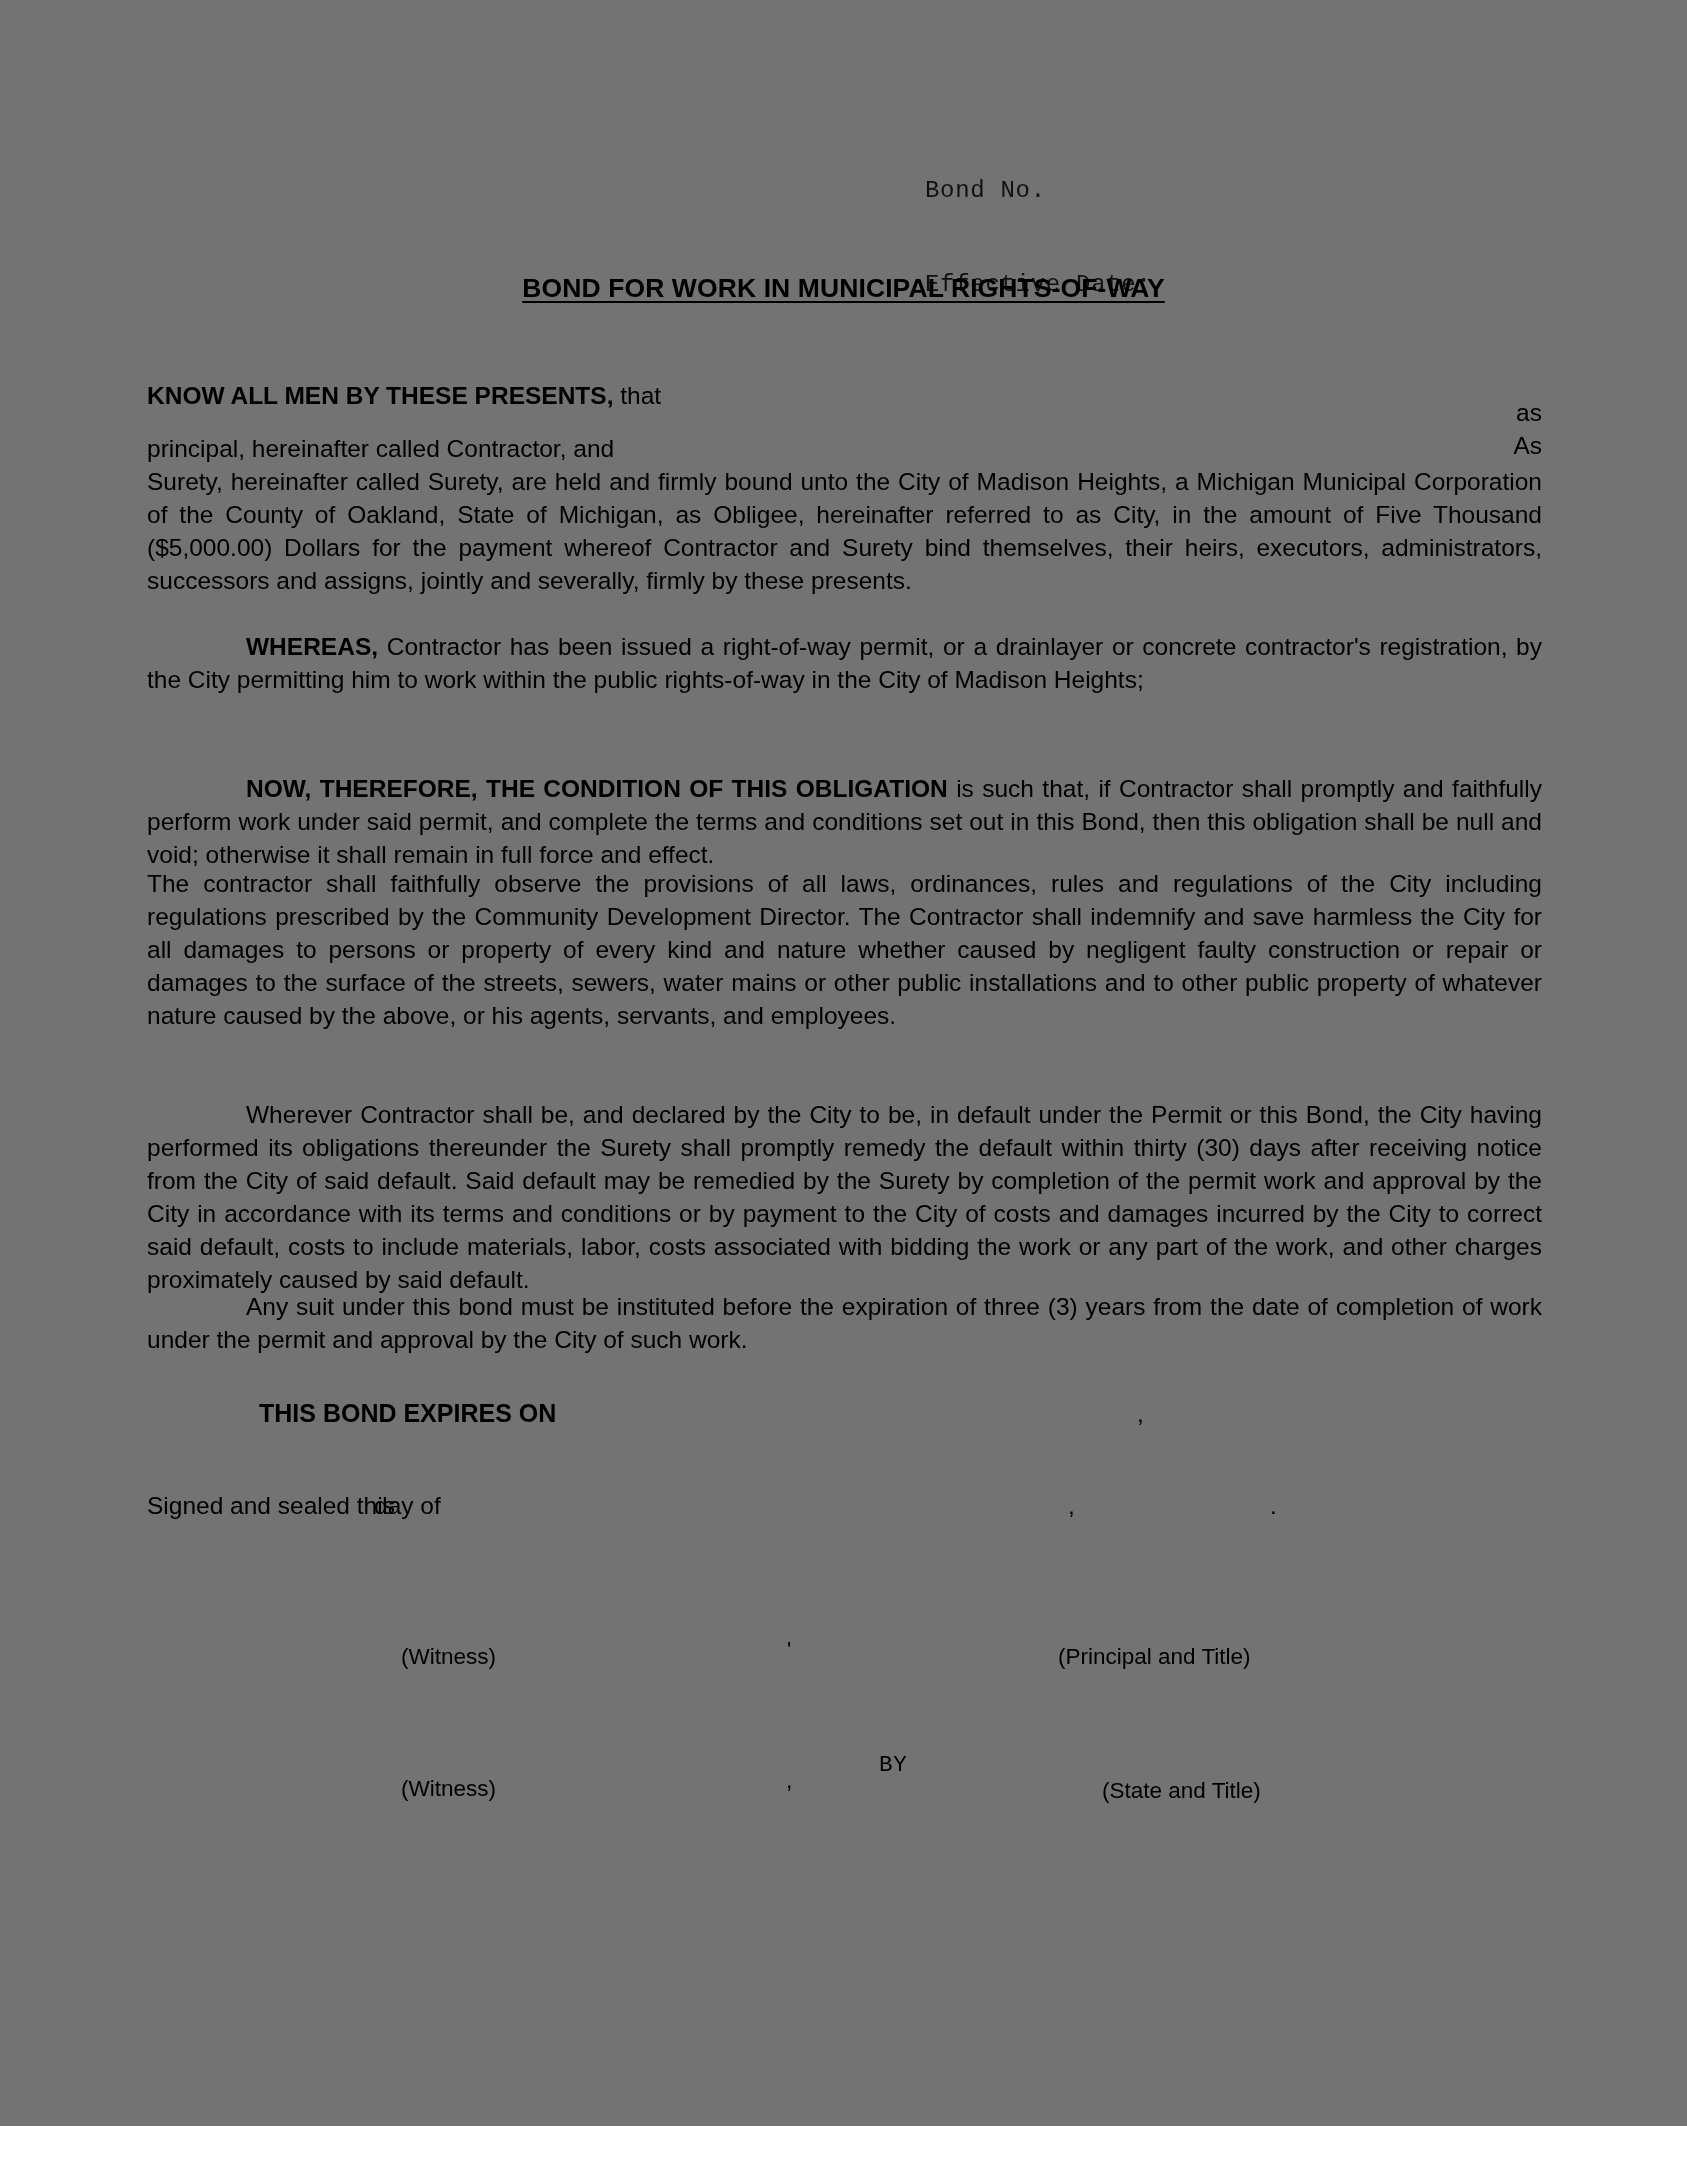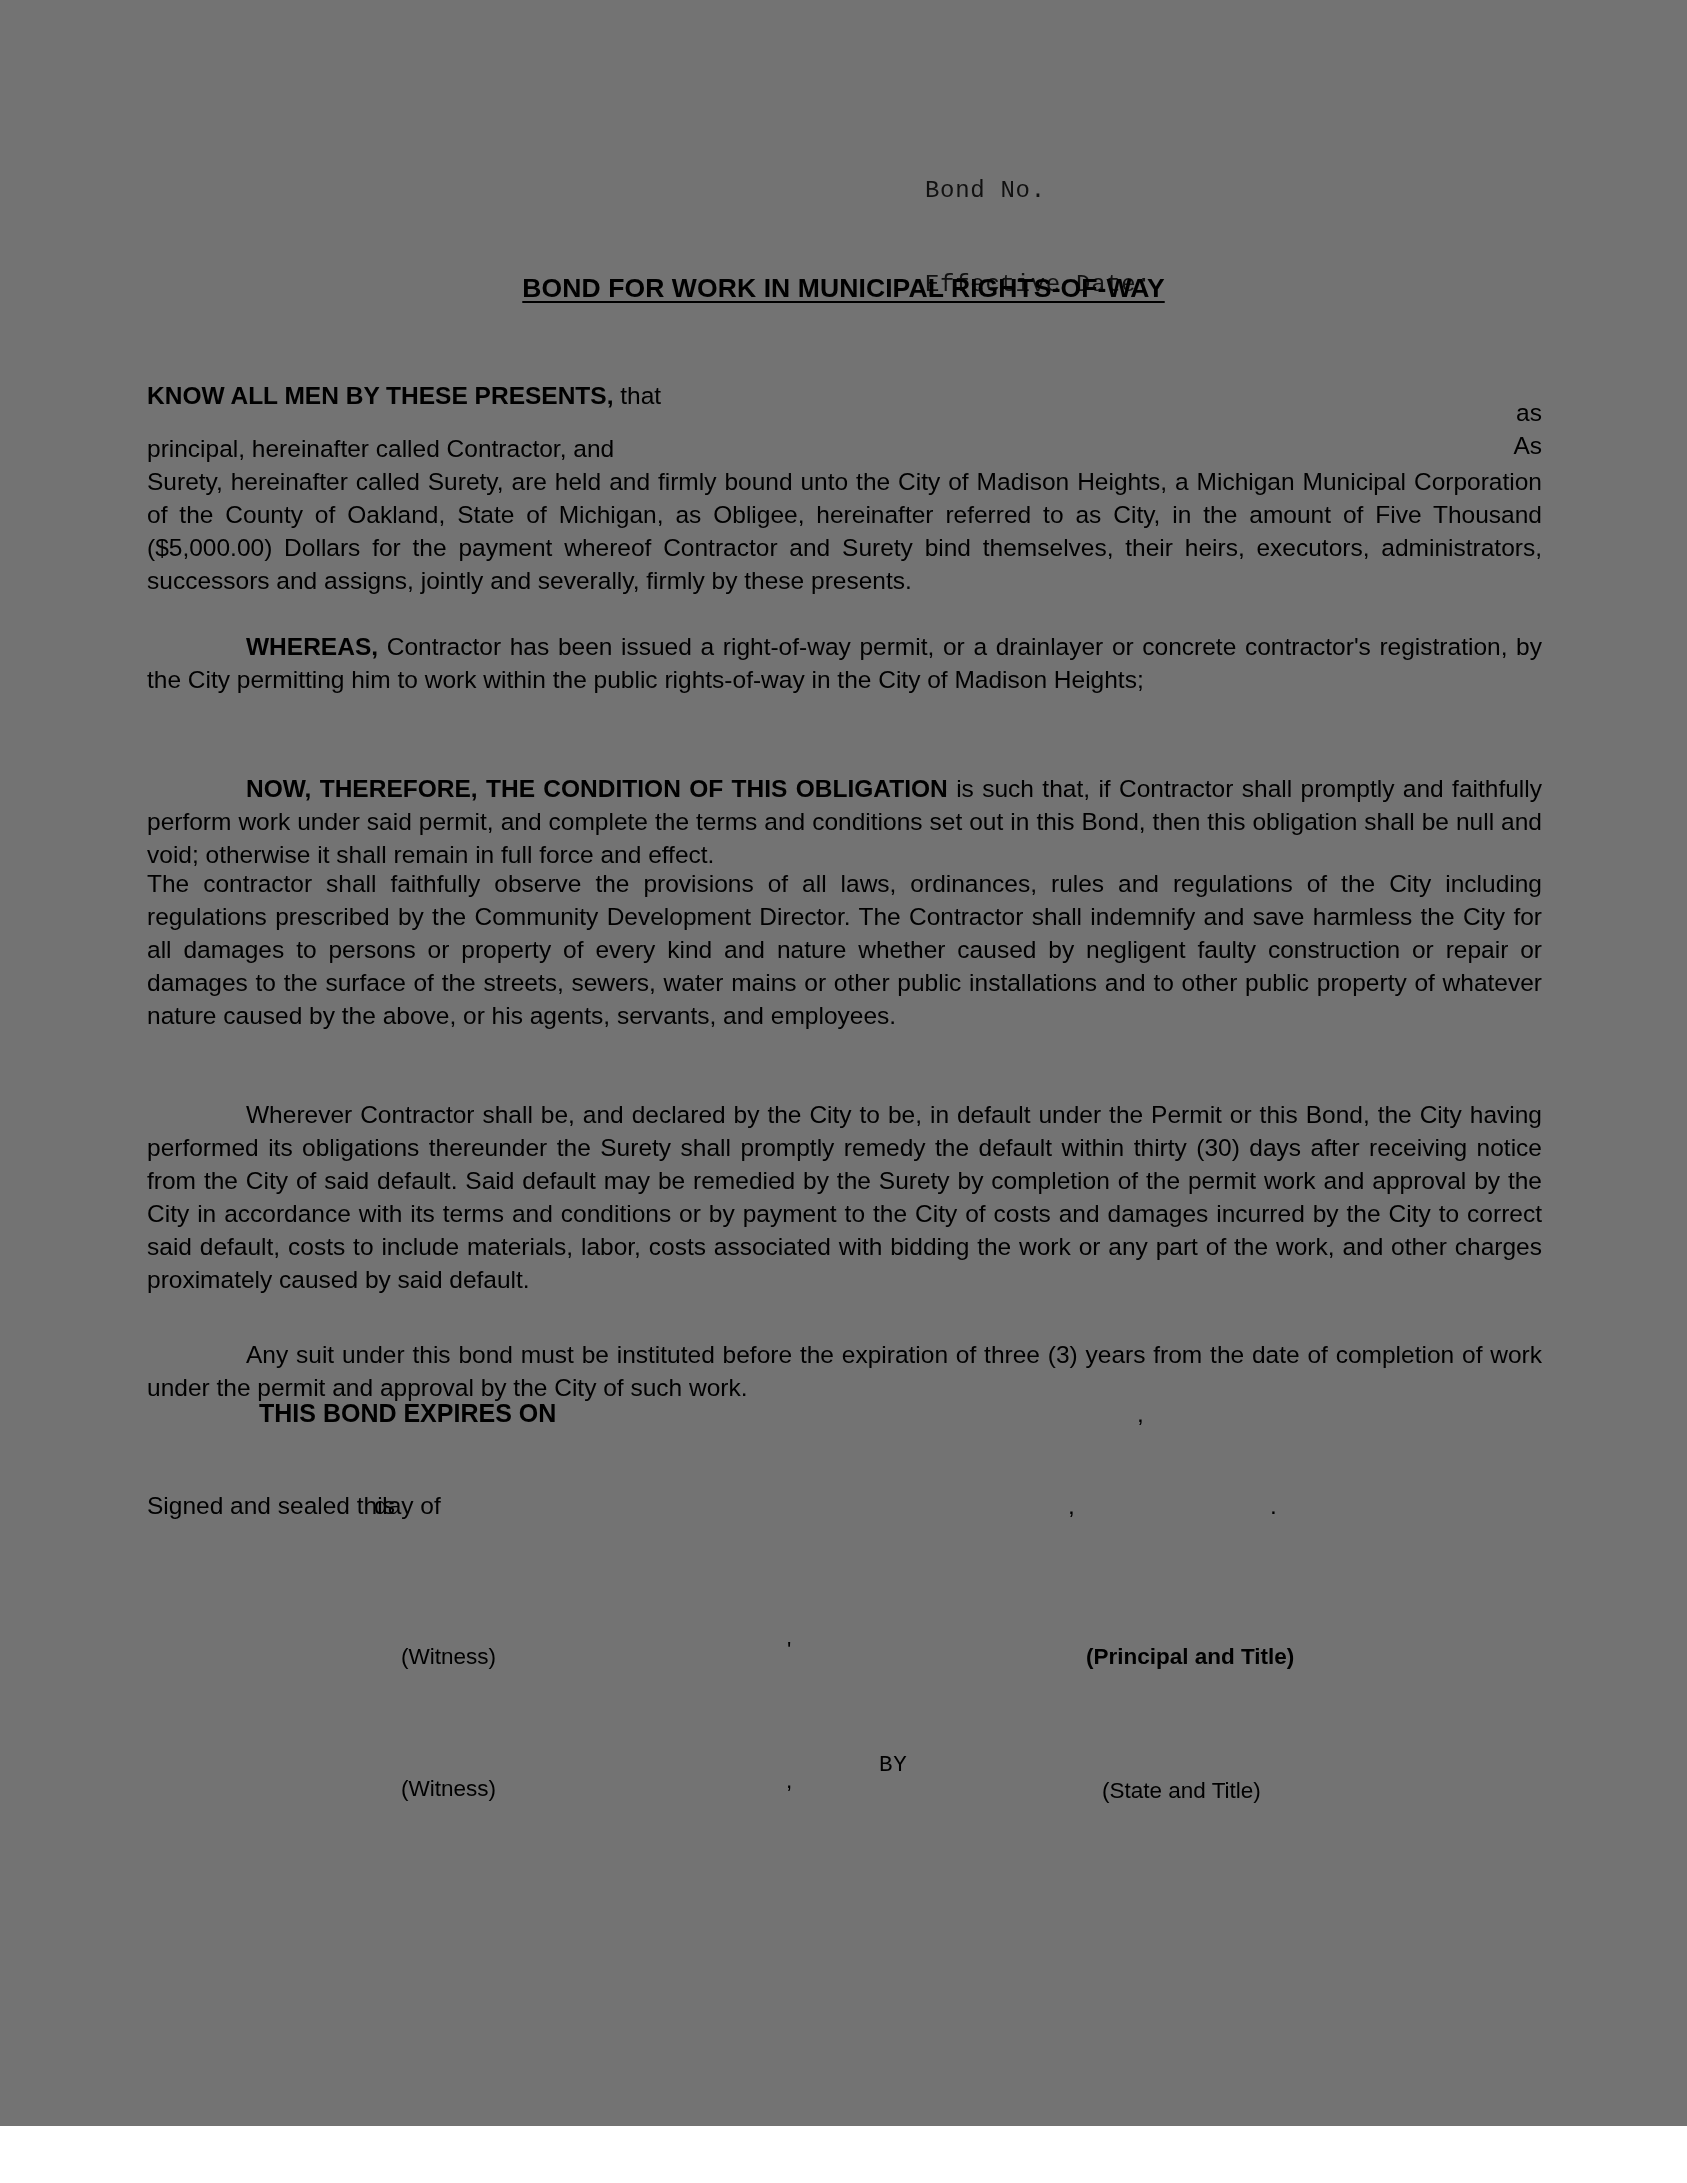--- a/index.html
+++ b/index.html
@@ -58,21 +58,21 @@
 
   
   #p-know      { position: absolute; left: 147px; top: 355px;  width: 1395px; margin-top: 24px; }
   #line-as     { position: absolute; left: 147px; top: 399px;  width: 1395px; text-align: right; font-size: 24.5px; }
   #p-opening   { position: absolute; left: 147px; top: 432px;  width: 1395px; }
   #opening-As  { position: absolute; right: 0;    top: 0;      font-size: 24.5px; }
   #p-whereas   { position: absolute; left: 147px; top: 630px;  width: 1395px; }
   #p-now       { position: absolute; left: 147px; top: 733px; width: 1395px; margin-top: 39px; }
   #p-observe   { position: absolute; left: 147px; top: 867px; width: 1395px; }
   #p-default   { position: absolute; left: 147px; top: 1098px; width: 1395px; }
-  #p-suit      { position: absolute; left: 147px; top: 1338px; width: 1395px; }
+  #p-suit      { position: absolute; left: 147px; top: 1290px; width: 1395px; }
   #expires-row { position: absolute; left: 147px; top: 1397px; width: 1395px; }
   #signed-row  { position: absolute; left: 147px; top: 1489px; width: 1395px; }
 
   .inline-row { position: relative; font-size: 24.5px; line-height: 33px; height: 33px; }
   .pos { position: absolute; top: 0; }
 
   
   .sig-block { position: absolute; width: 1395px; left: 147px; font-size: 22.5px; }
   #sig-principal { top: 1644px; }
   #sig-surety    { top: 1757px; }
@@ -140,21 +140,21 @@
   <div id="signed-row" class="inline-row">
     <span class="pos" style="left:0px;">Signed and sealed this</span>
     <span class="pos" style="left:227px;">day of</span>
     <span class="pos" style="left:921px;">,</span>
     <span class="pos" style="left:1123px;">.</span>
   </div>
 
   <div class="sig-block" id="sig-principal">
     <span class="sig-label" style="left:254px;">(Witness)</span>
     <span class="sig-mark" style="left:640px; top:-6.6px;">'</span>
-    <span class="sig-label" style="left:939px;font-weight:bold;">(Principal and Title)</span>
+    <span class="sig-label" style="left:911px;">(Principal and Title)</span>
   </div>
 
   <div class="sig-block" id="sig-surety">
     <span class="sig-label" style="left:254px; top:18.5px;">(Witness)</span>
     <span class="sig-mark" style="left:639px; top:10.6px;">,</span>
     <span class="sig-by" style="left:732px; top:-5.3px;">BY</span>
     <span class="sig-label" style="left:955px; top:21px;">(State and Title)</span>
   </div>
 
 </div>

